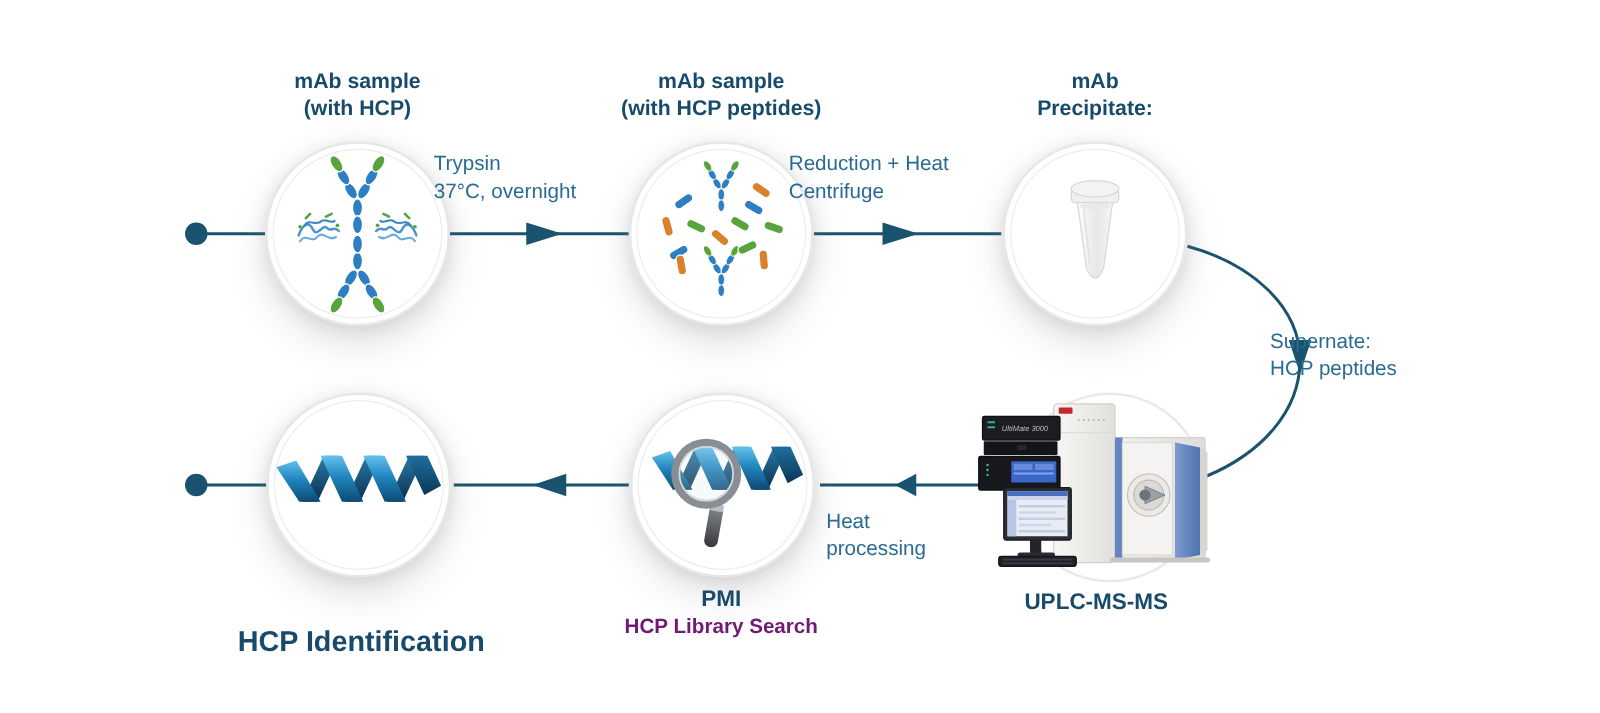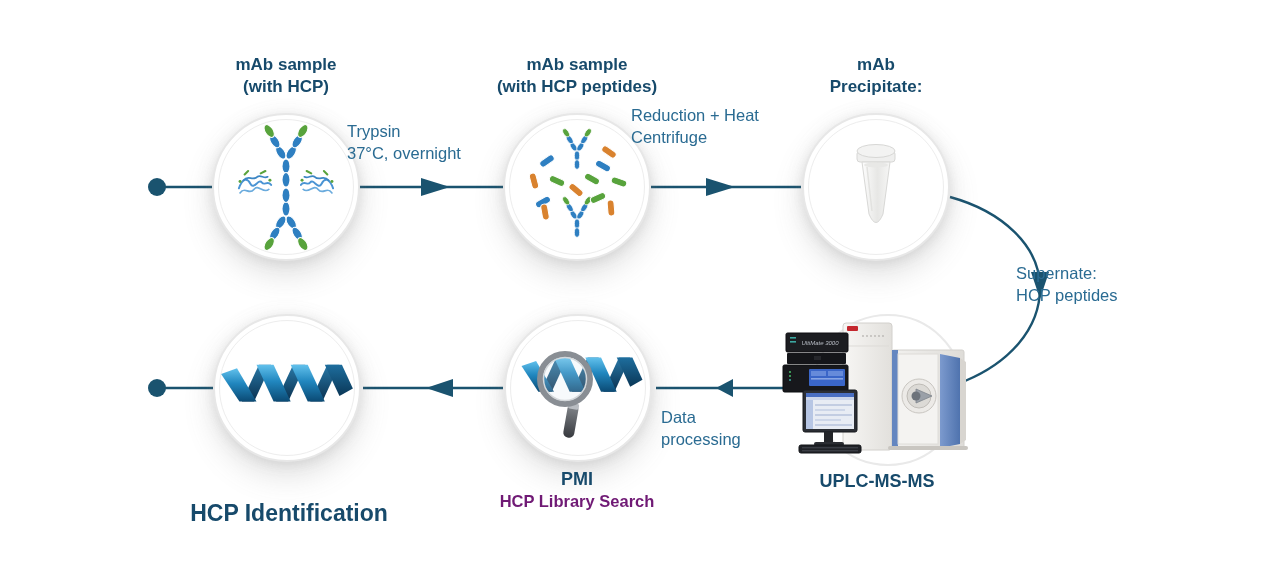--- a/index.html
+++ b/index.html
@@ -59,30 +59,30 @@
   </div>
   <div class="node-title" style="left:756px;top:54px;width:240px;">
     <div>mAb</div>
     <div>Precipitate:</div>
   </div>
 
   <div class="edge-label" style="left:347px;top:120px;width:200px;">
     <div>Trypsin</div>
     <div>37°C, overnight</div>
   </div>
-  <div class="edge-label" style="left:631px;top:104px;width:200px;">
+  <div class="edge-label" style="left:631px;top:120px;width:200px;">
     <div>Reduction + Heat</div>
     <div>Centrifuge</div>
   </div>
   <div class="edge-label" style="left:1016px;top:262px;width:200px;">
     <div>Supernate:</div>
     <div>HCP peptides</div>
   </div>
   <div class="edge-label" style="left:661px;top:406px;width:140px;">
-    <div>Data</div>
+    <div>Heat</div>
     <div>processing</div>
   </div>
 
   <div class="circle" style="left:212px;top:113px;">
     <svg width="144" height="144" viewBox="0 0 144 144">
       <defs>
         <g id="c1-ab" class="ab">
           <ellipse cx="0" cy="9" rx="5" ry="9"></ellipse>
             <ellipse cx="0" cy="26" rx="5" ry="9"></ellipse>
           <ellipse cx="-6.5" cy="-8" rx="5" ry="9" transform="rotate(-33 -6.5 -8)"></ellipse>

